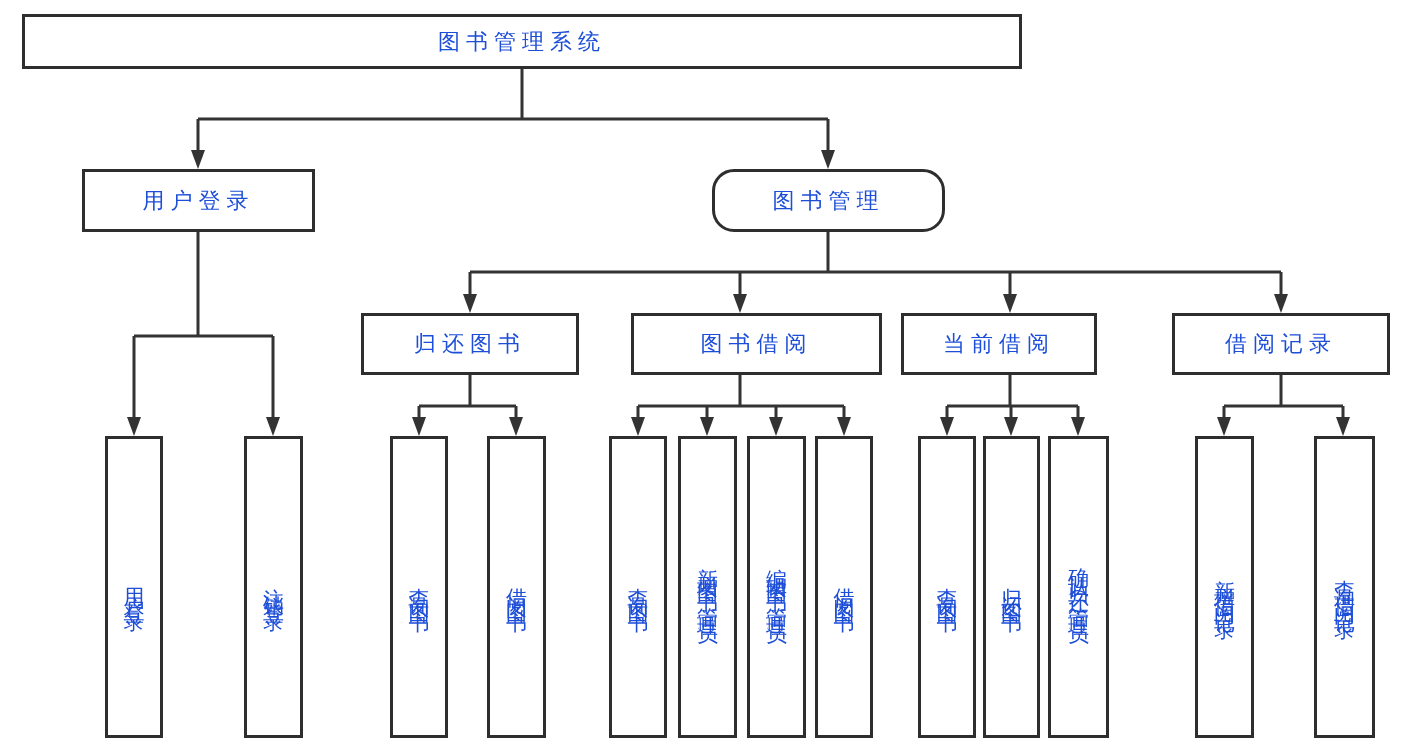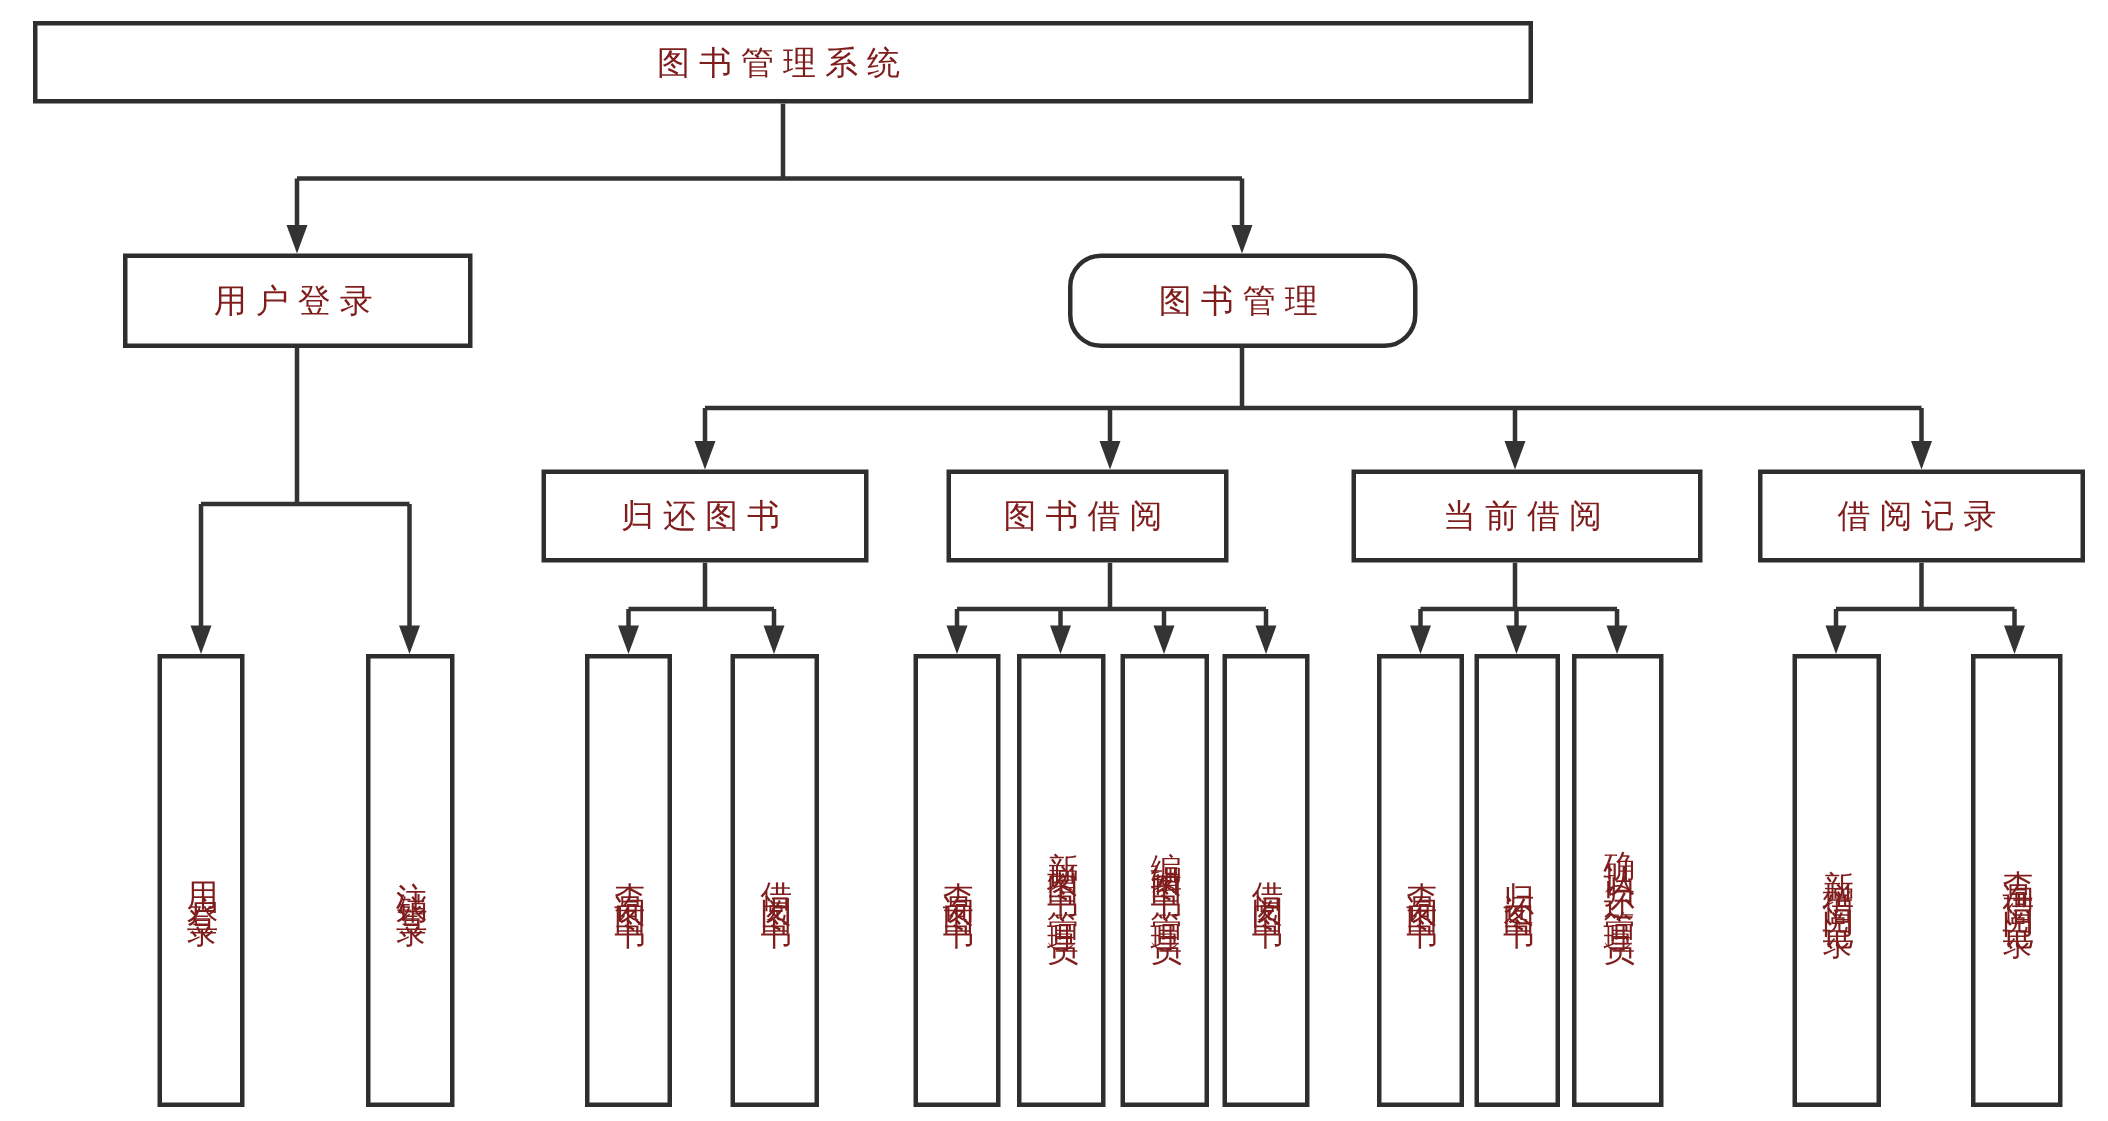--- a/index.html
+++ b/index.html
@@ -20,21 +20,21 @@
     left: 0;
     top: 0;
     width: 1405px;
     height: 747px;
   }
   .node {
     position: absolute;
     box-sizing: border-box;
     background: #ffffff;
     border: 3px solid #2e2e2e;
-    color: #7f1d1d;
+    color: #1d4ed8;
     display: flex;
     align-items: center;
     justify-content: center;
     text-align: center;
   }
   .hnode {
     font-size: 22px;
     letter-spacing: 6px;
     white-space: nowrap;
   }
@@ -42,22 +42,22 @@
     writing-mode: vertical-rl;
     text-orientation: mixed;
     font-size: 21px;
     letter-spacing: 8px;
     line-height: 1.15;
   }
   .root-node   { left: 22px;  top: 14px;  width: 1000px; height: 55px; }
   .n-userlogin { left: 82px;  top: 169px; width: 233px;  height: 63px; }
   .n-bookmgmt  { left: 712px; top: 169px; width: 233px;  height: 63px; border-radius: 22px; }
   .n-newbook   { left: 361px; top: 313px; width: 218px;  height: 62px; }
-  .n-borrow    { left: 631px; top: 313px; width: 188px;  height: 62px; }
-  .n-current   { left: 901px; top: 313px; width: 234px;  height: 62px; }
+  .n-borrow    { left: 631px; top: 313px; width: 251px;  height: 62px; }
+  .n-current   { left: 901px; top: 313px; width: 196px;  height: 62px; }
   .n-records   { left: 1172px;top: 313px; width: 218px;  height: 62px; }
   .leaf { top: 436px; height: 302px; }
   .l1  { left: 105px;  width: 58px; }
   .l2  { left: 244px;  width: 59px; }
   .l3  { left: 390px;  width: 58px; }
   .l4  { left: 487px;  width: 59px; }
   .l5  { left: 609px;  width: 58px; }
   .l6  { left: 678px;  width: 59px; }
   .l7  { left: 747px;  width: 59px; }
   .l8  { left: 815px;  width: 58px; }

